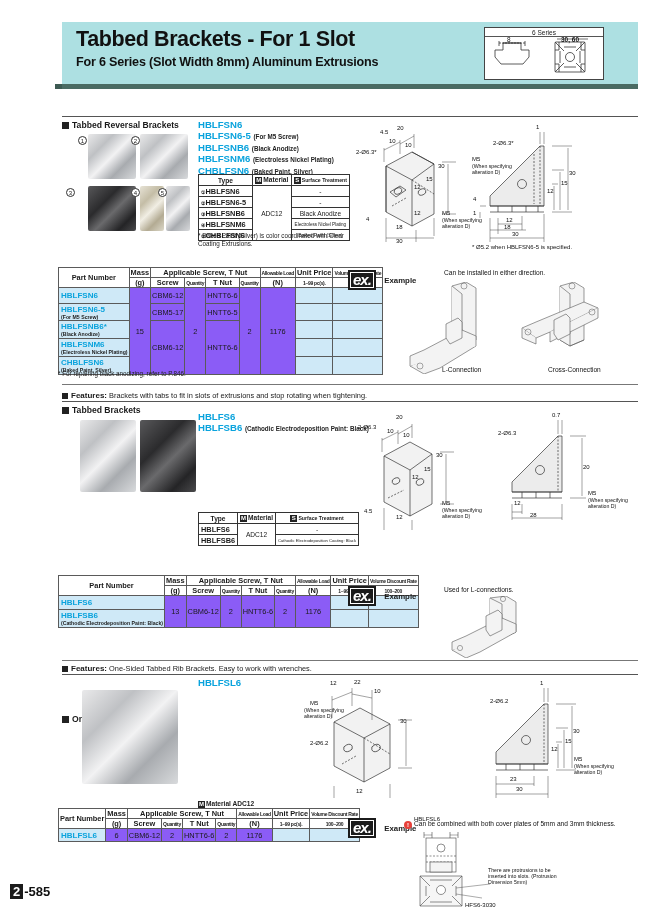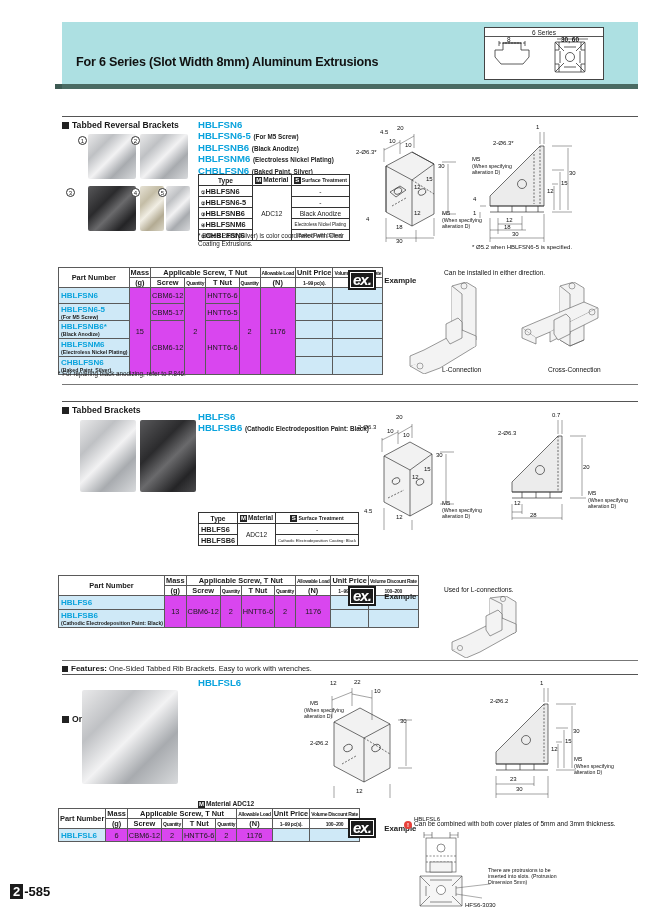--- a/index.html
+++ b/index.html
@@ -115,21 +115,21 @@
   .spec{
     position:absolute; border-collapse:collapse; font-size:7.4px;
     background:#fff;
   }
   .spec th,.spec td{
     border:1px solid #5a5a5a; text-align:center; padding:0 1px;
     font-weight:normal; white-space:nowrap;
   }
   .spec th{ font-weight:bold; background:#fff; }
   .spec th.sm{ font-size:5px; font-weight:bold; letter-spacing:-0.3px; }
-  .spec td.blue{ background:#d946ef; }
+  .spec td.blue{ background:#8b5cf6; }
   .spec td.pn{
     background:#cfe9f7; color:#0aa3dd; font-weight:bold; font-size:8px;
     text-align:left; padding-left:2px; line-height:9px;
   }
   .spec td.pn i{
     display:block; font-style:normal; color:#222; font-size:5.2px;
     font-weight:bold; line-height:6px;
   }
   .spec td.empty{ background:#cfe9f7; }
 
@@ -170,20 +170,21 @@
     line-height:8px; font-weight:bold; margin-right:2px; vertical-align:-1px;
   }
 </style>
 </head>
 <body>
 
 <div class="page">
 
   <div class="header"></div>
   <div class="header-shadow"></div>
+  <div class="title">Tabbed Brackets - For 1 Slot</div>
   <div class="subtitle">For 6 Series (Slot Width 8mm) Aluminum Extrusions</div>
 
   <div class="series-box">
     <div class="sb-label">6 Series</div>
     <div class="sb-body">
       <span class="sb-dim" style="left:22px;top:-1px;">8</span>
       <span class="sb-dim" style="left:76px;top:-1px;font-weight:bold;">30, 60</span>
       <svg width="118" height="38" viewBox="0 0 118 38">
         <g stroke="#333" fill="none" stroke-width="0.8">
           <path d="M18 6 L18 13 L10 13 L10 20 L16 27 L38 27 L44 20 L44 13 L36 13 L36 6 Z"></path>
@@ -427,20 +428,24 @@
           <circle cx="128" cy="50" r="3"></circle>
           <circle cx="192" cy="30" r="3"></circle>
       </g>
     </svg>
     <span class="cap" style="left:42px;top:84px;">L-Connection</span>
     <span class="cap" style="left:148px;top:84px;">Cross-Connection</span>
   </div>
 
   <div class="sect-div" style="left:62px;top:384px;width:576px;"></div>
 
+  <div class="feature-line" style="left:62px;top:391px;">
+    <span class="sq"></span><b>Features:</b>
+    <span>Brackets with tabs to fit in slots of extrusions and stop rotating when tightening.</span>
+  </div>
   <div class="rule" style="left:62px;top:401px;width:576px;"></div>
 
   <div class="sect-head" style="left:62px;top:405px;">
     <span class="sq"></span><span>Tabbed Brackets</span>
   </div>
 
   <div class="photo ph-silver" style="left:80px;top:420px;width:56px;height:72px;border-radius:2px;"></div>
   <div class="photo ph-dark" style="left:140px;top:420px;width:56px;height:72px;border-radius:2px;"></div>
 
   <div class="pn-list" style="left:198px;top:412px;">

